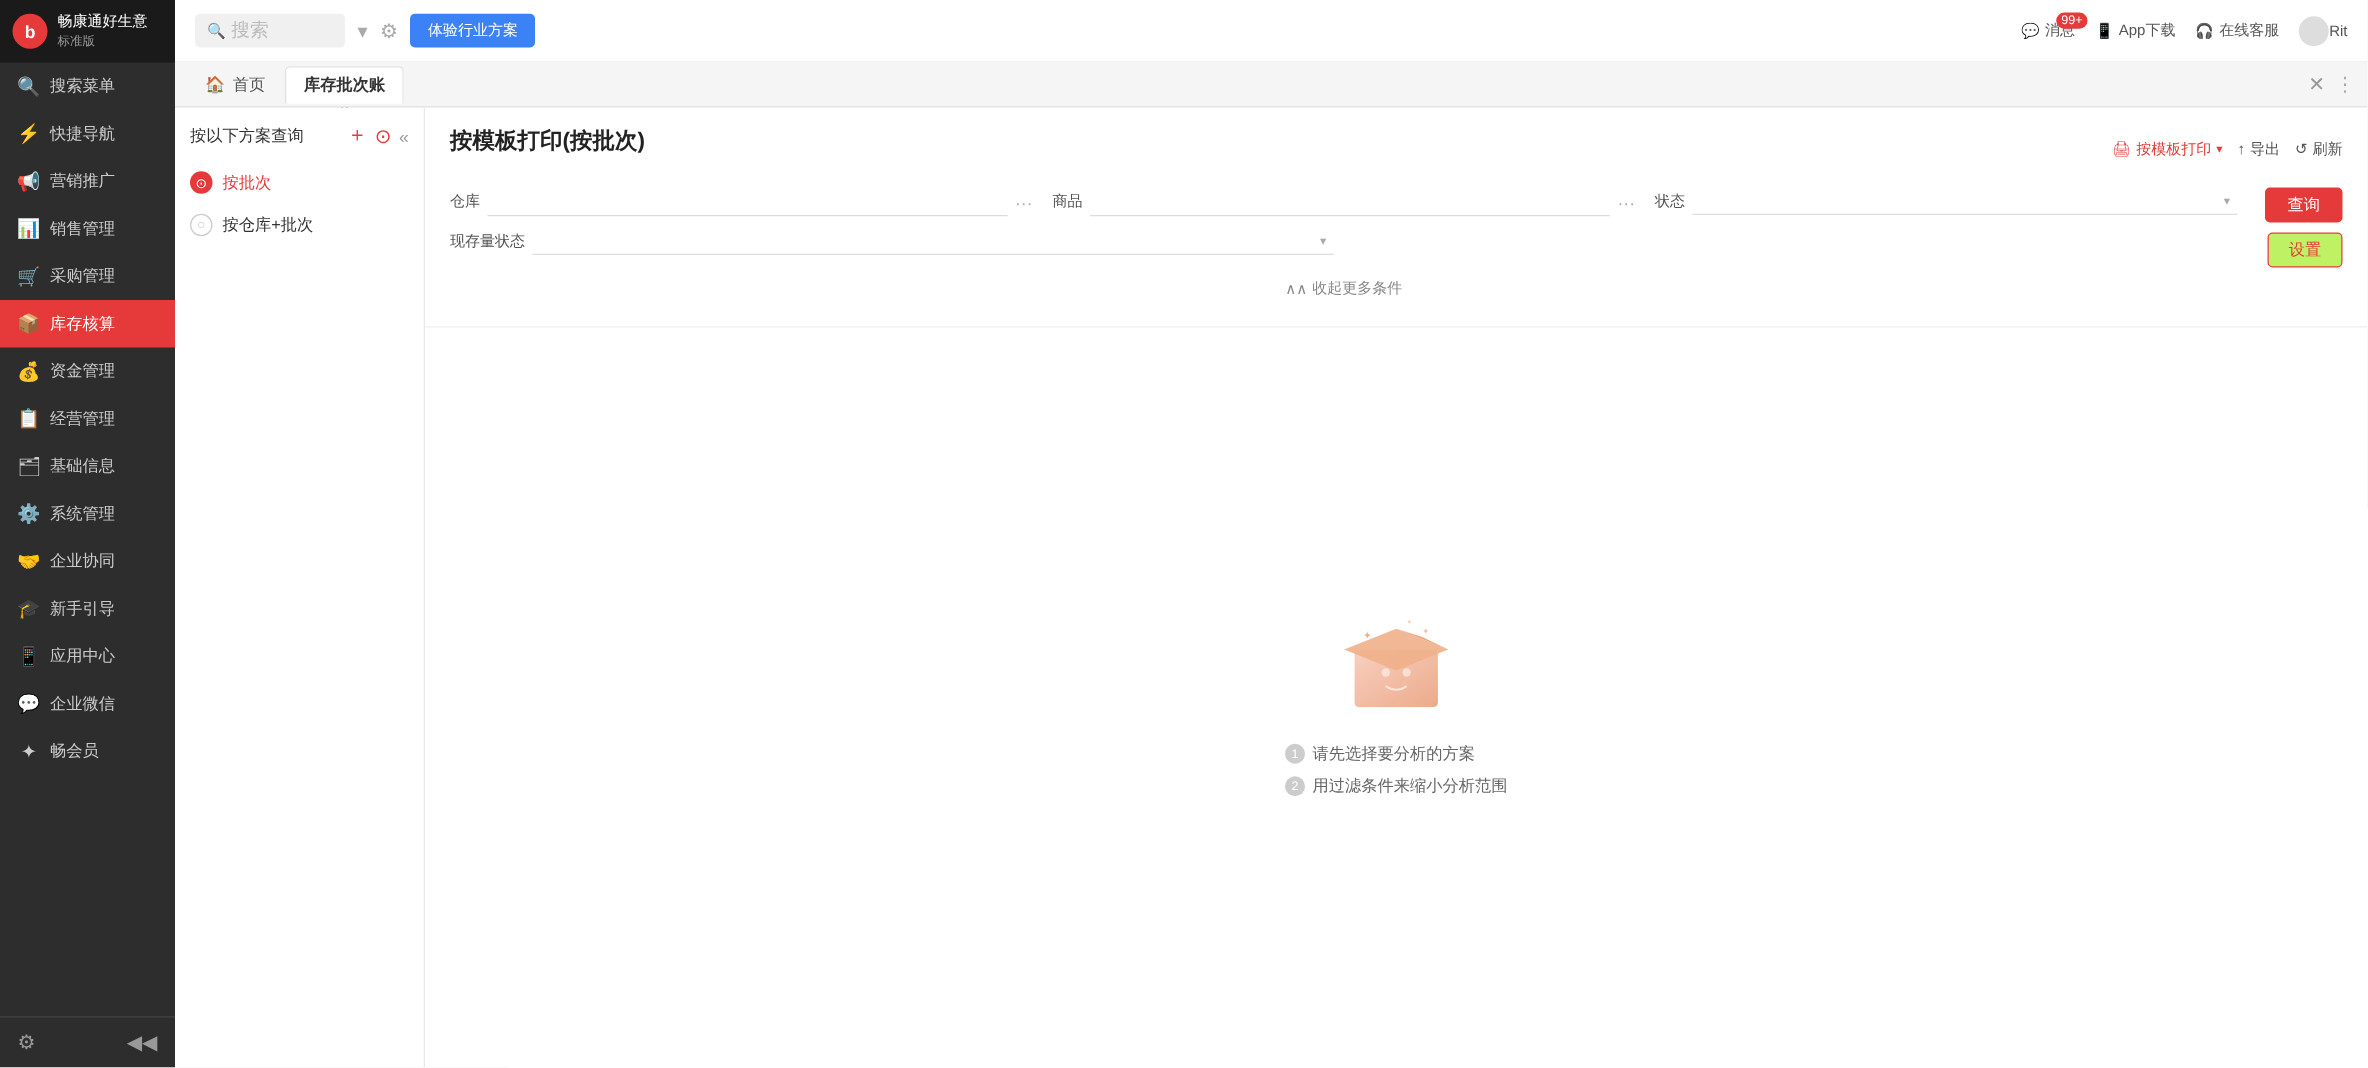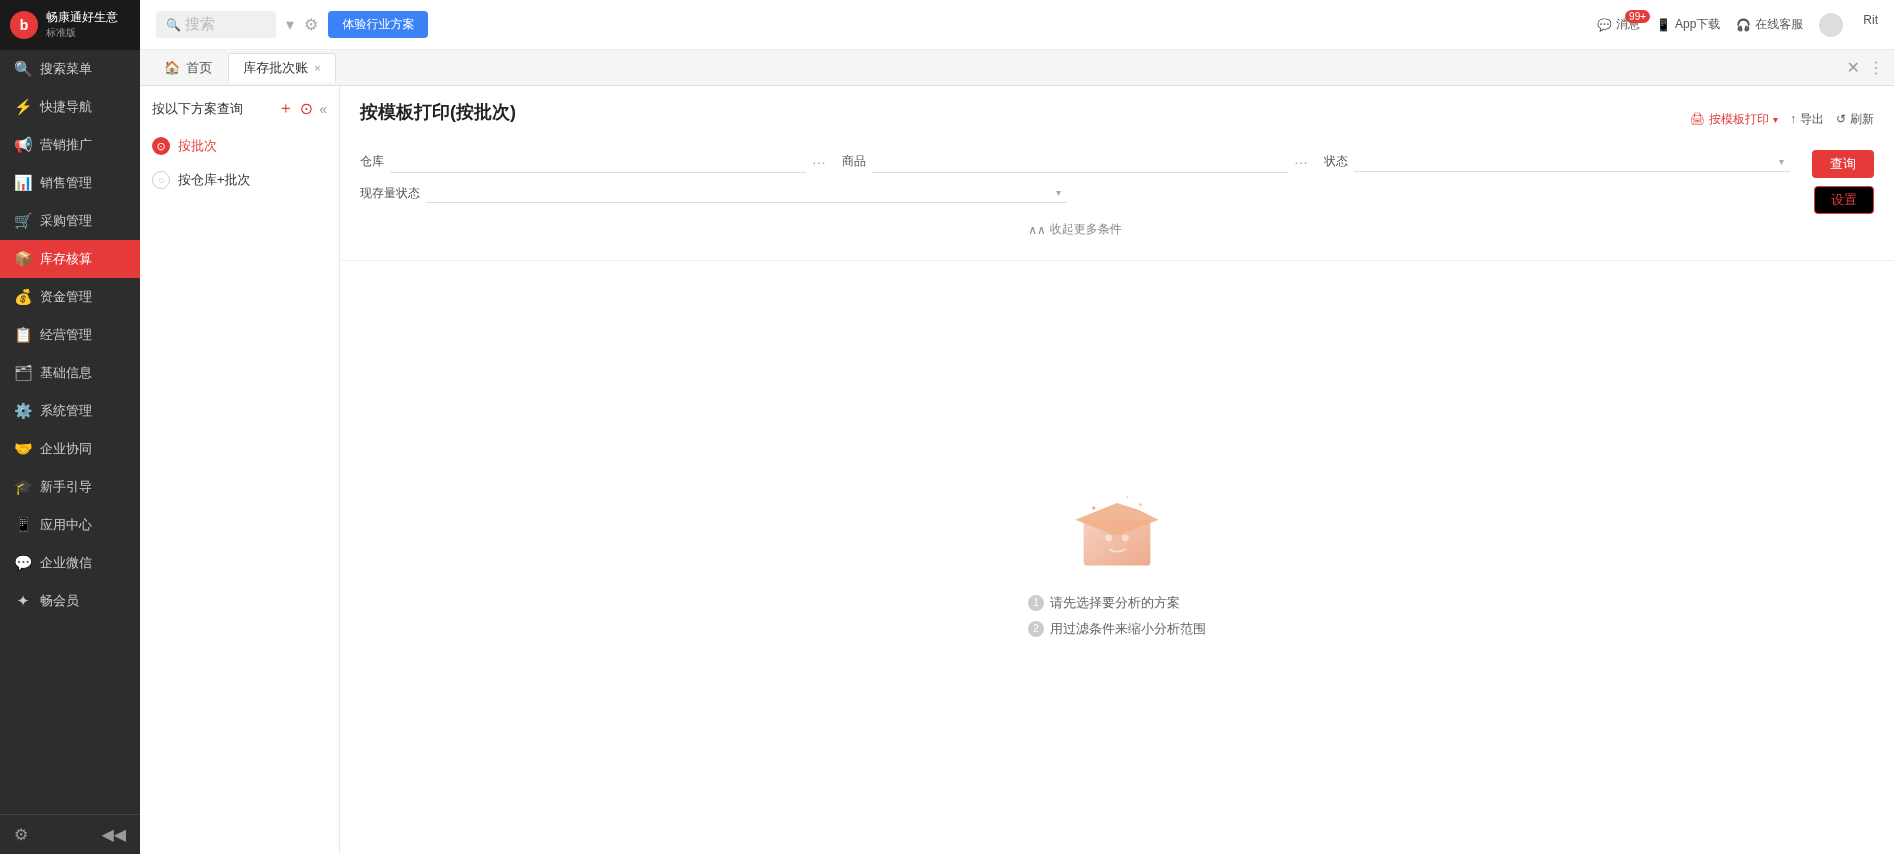--- a/index.html
+++ b/index.html
@@ -122,21 +122,21 @@
     .badge-dot {
       background: #e63a3a;
       color: #fff;
       font-size: 10px;
       border-radius: 8px;
       padding: 1px 4px;
       position: absolute;
       top: -6px;
       right: -10px;
     }
-    .topbar-user { display: flex; align-items: flex-start; gap: 20px; cursor: pointer; }
+    .topbar-user { display: flex; align-items: center; gap: 0; cursor: pointer; }
     .user-avatar { width: 24px; height: 24px; background: #ddd; border-radius: 50%; }
 
     
     .tabsbar {
       background: #f5f5f5;
       display: flex;
       align-items: center;
       padding: 0 10px;
       height: 36px;
       border-bottom: 1px solid #e0e0e0;
@@ -151,21 +151,21 @@
       font-size: 13px;
       cursor: pointer;
       border-radius: 4px 4px 0 0;
       background: #fff;
       border: 1px solid #e0e0e0;
       border-bottom: none;
       color: #333;
       height: 30px;
     }
     .tab.home { background: transparent; border: none; color: #555; }
-    .tab.active { background: #fff; color: #333; font-weight: 400; }
+    .tab.active { background: #fff; color: #333; font-weight: 700; flex-direction: column; }
     .tab-close { color: #999; font-size: 11px; cursor: pointer; }
     .tabs-right { margin-left: auto; display: flex; align-items: center; gap: 8px; }
     .close-btn { font-size: 16px; color: #999; cursor: pointer; }
 
     
     .content {
       flex: 1;
       display: flex;
       overflow: hidden;
     }
@@ -248,21 +248,21 @@
     .query-btn {
       background: #e63a3a;
       color: #fff;
       border: none;
       border-radius: 4px;
       padding: 5px 18px;
       font-size: 13px;
       cursor: pointer;
     }
     .setting-btn {
-      background: #000000;
+      background: #bef264;
       color: #e63a3a;
       border: 1px solid #e63a3a;
       border-radius: 4px;
       padding: 4px 16px;
       font-size: 13px;
       cursor: pointer;
     }
     .filter-row {
       display: flex;
       align-items: center;

